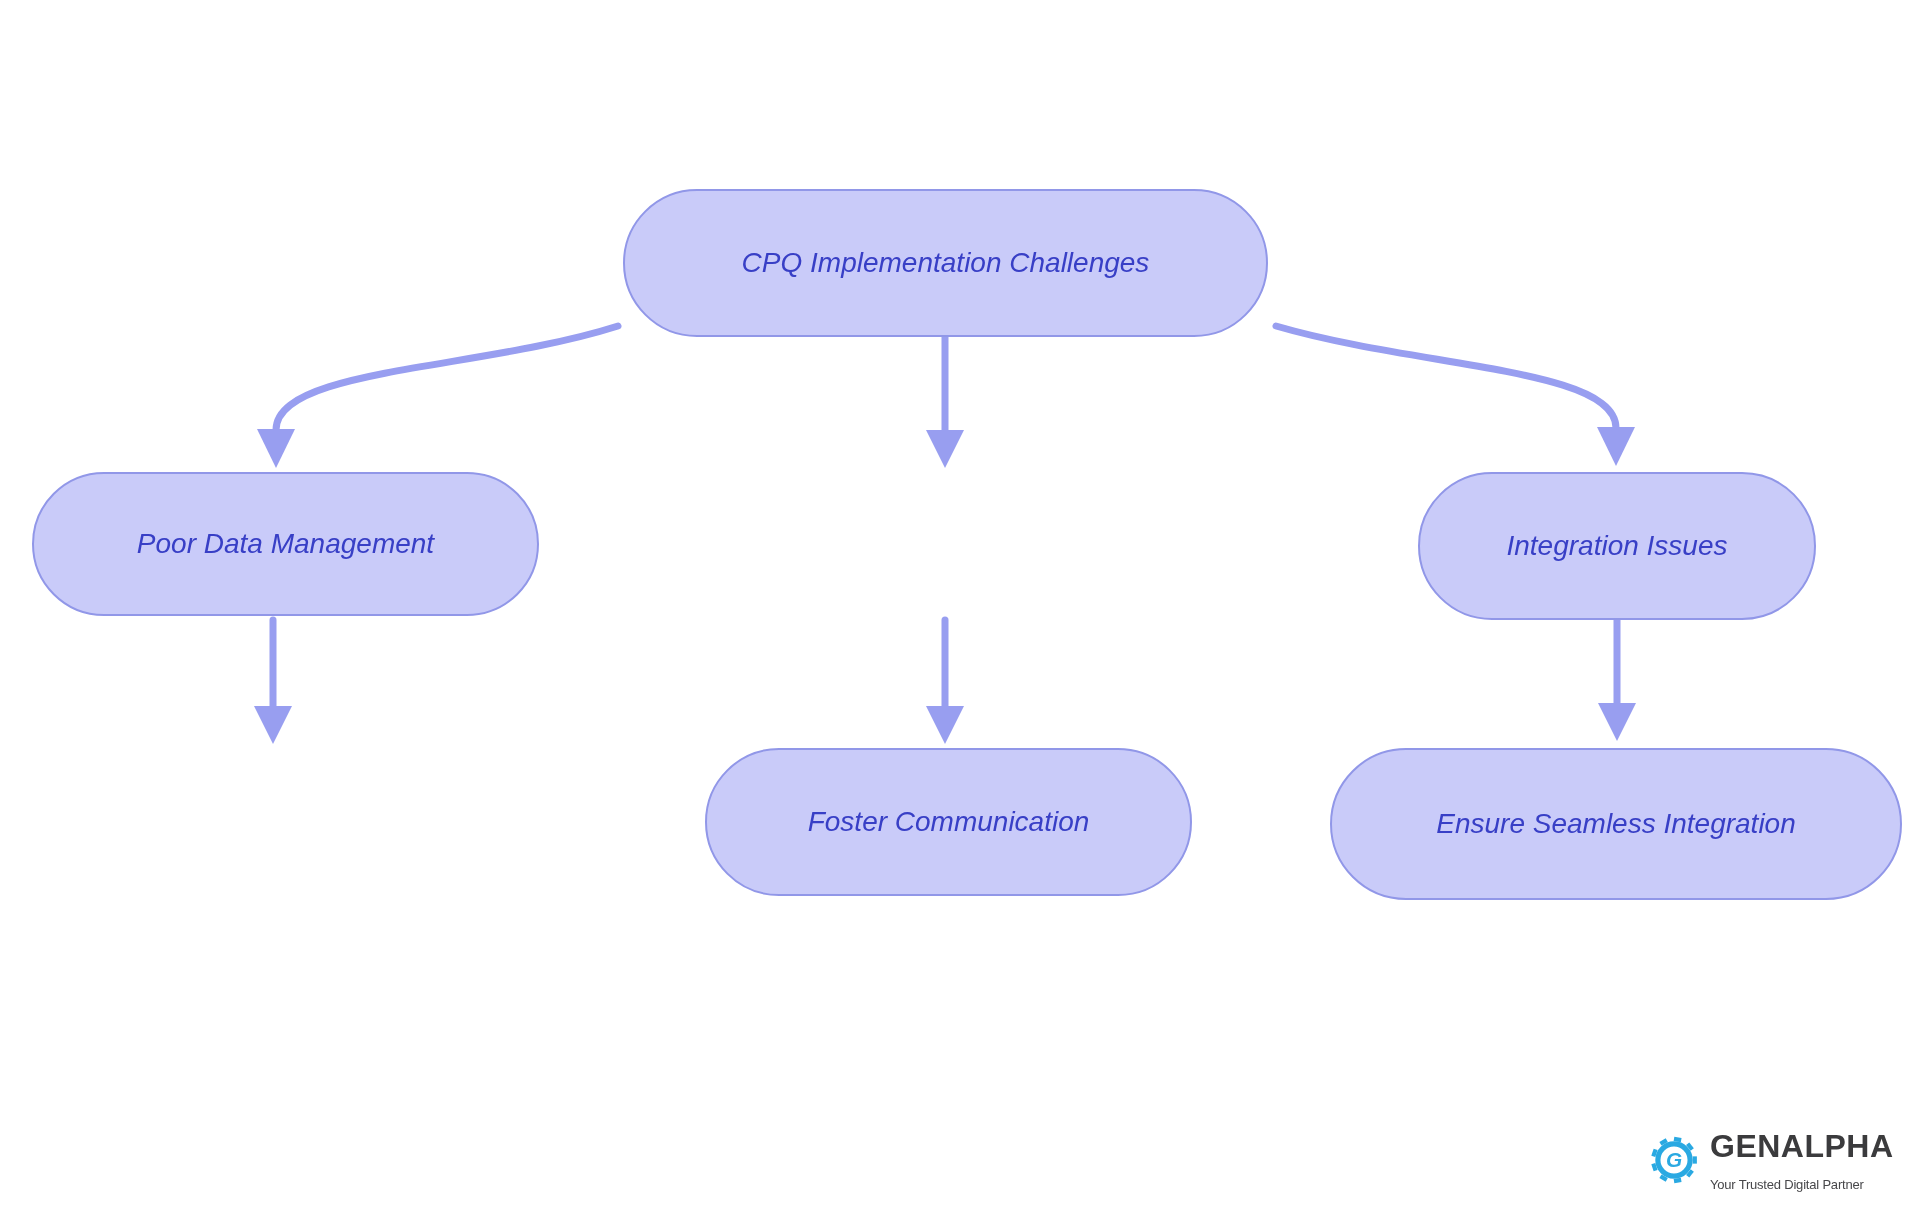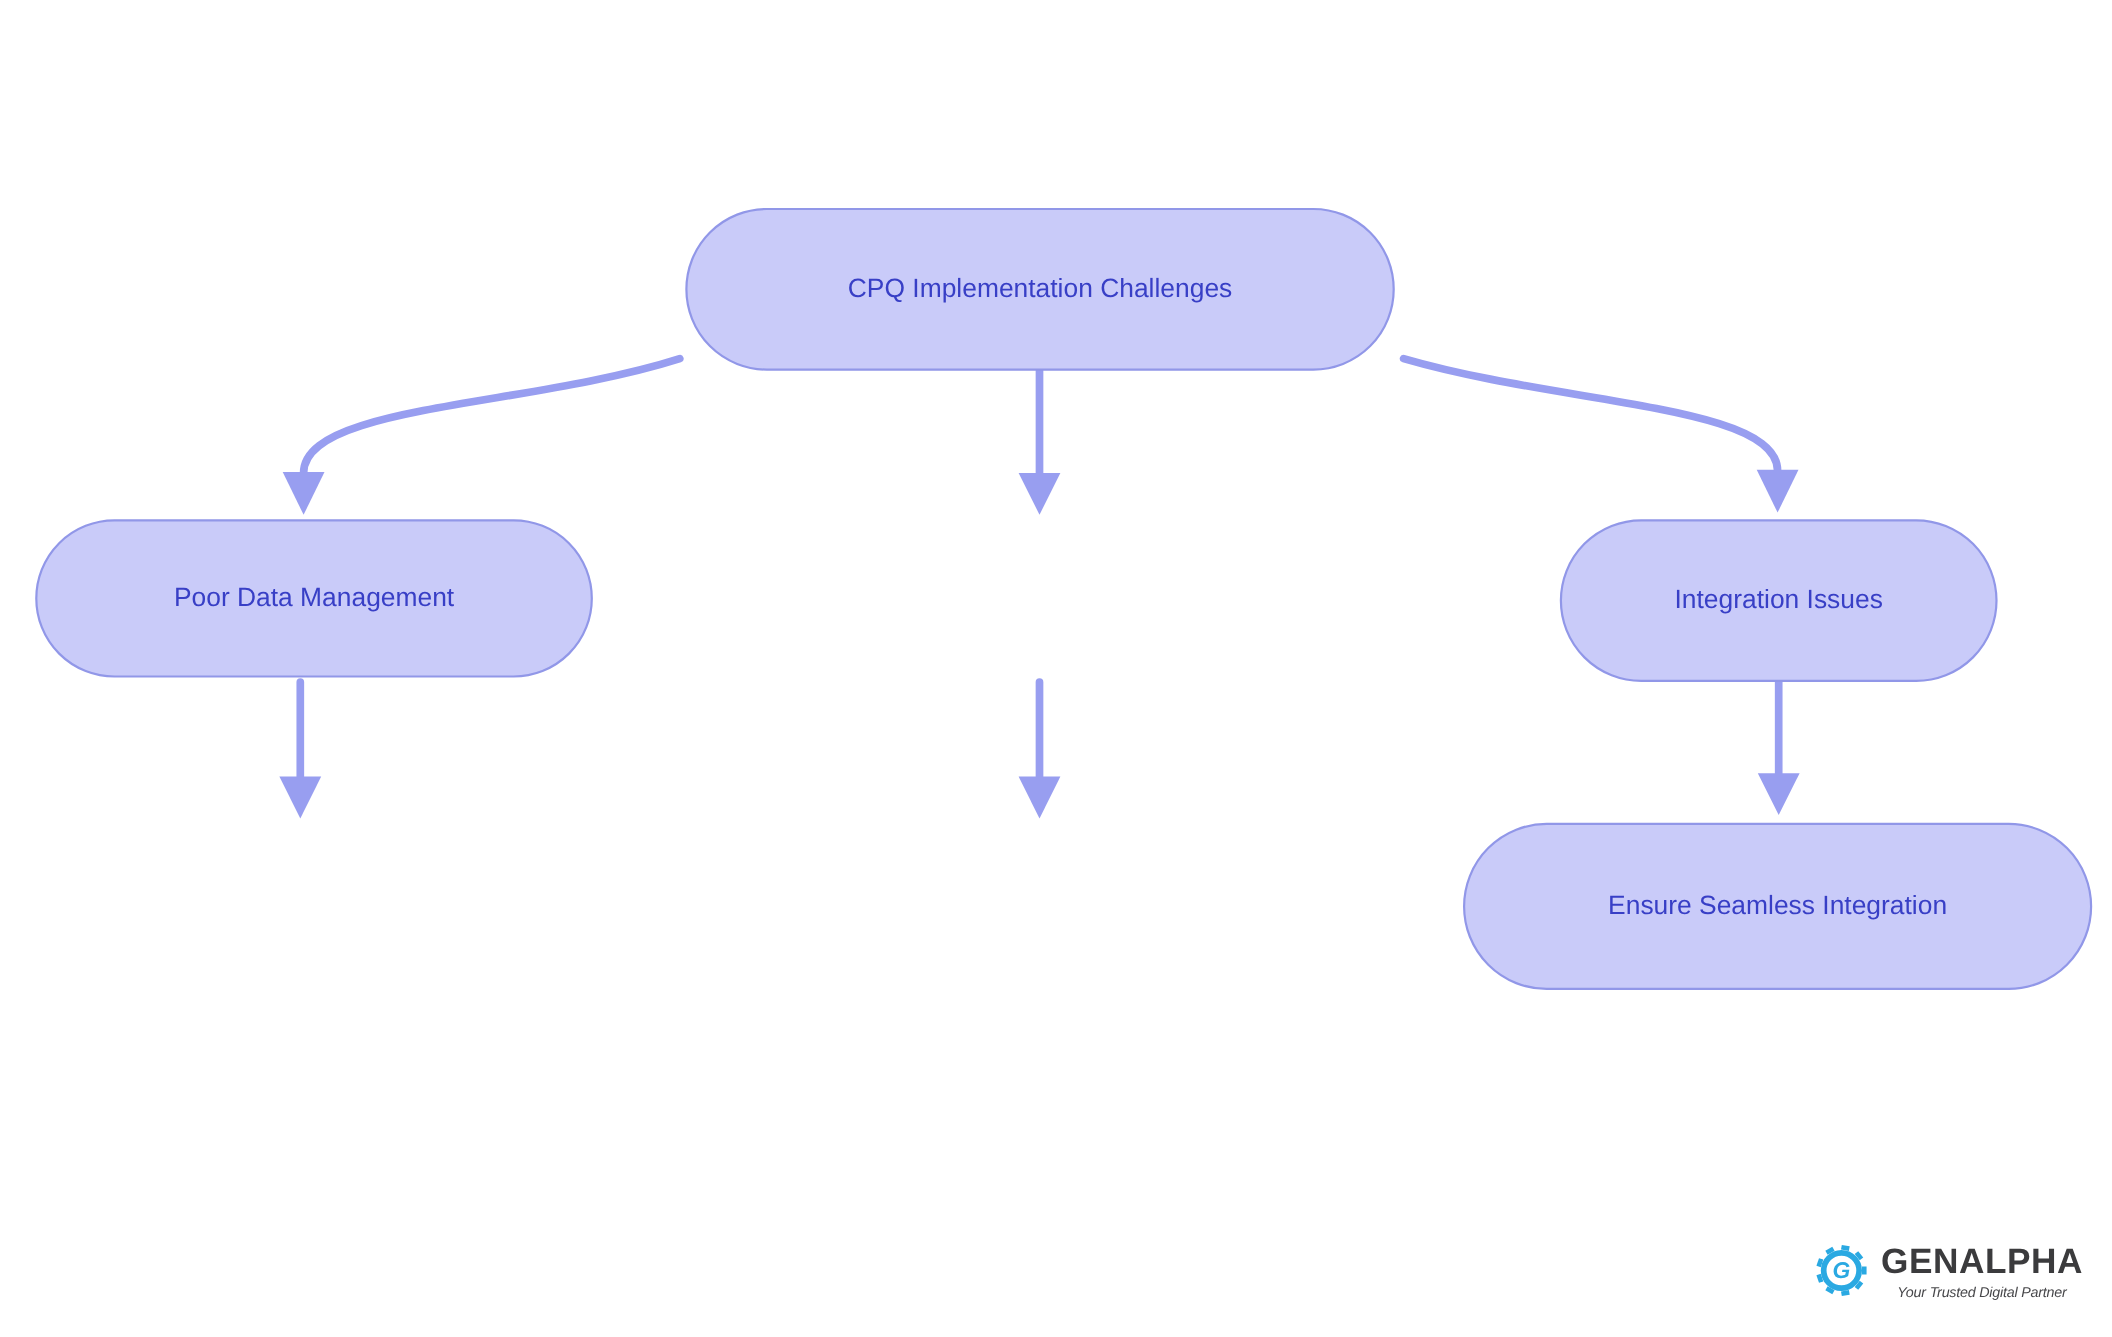--- a/index.html
+++ b/index.html
@@ -16,32 +16,32 @@
   html,body{width:1920px;height:1215px;overflow:hidden;}
   body{background:var(--background);font-family:"Liberation Sans",sans-serif;}
   .canvas{position:relative;width:1920px;height:1215px;background:var(--background);}
   svg.edges{position:absolute;left:0;top:0;width:1920px;height:1215px;pointer-events:none;}
   svg.edges path.link{fill:none;stroke:var(--arrow);stroke-width:7;stroke-linecap:round;}
   svg.edges path.head{fill:var(--arrow);stroke:none;}
   .node{
     position:absolute;display:flex;align-items:center;justify-content:center;
     background:var(--node-fill);border:2.5px solid var(--node-border);
     border-radius:76px;color:var(--node-text);
-    font-size:24px;line-height:1.15;text-align:center;white-space:nowrap;
+    font-size:28px;line-height:1.15;text-align:center;white-space:nowrap;font-style:italic;
   }
   .n-root{left:623px;top:189px;width:645px;height:148px;}
   .n-c0{left:32px;top:472px;width:507px;height:144px;}
   .n-c1{left:660px;top:472px;width:570px;height:148px;}
   .n-c2{left:1418px;top:472px;width:398px;height:148px;}
   .n-s0{left:50px;top:748px;width:452px;height:148px;}
   .n-s1{left:705px;top:748px;width:487px;height:148px;}
   .n-s2{left:1330px;top:748px;width:572px;height:152px;}
   .logo{position:absolute;left:1648px;top:1128px;display:flex;align-items:center;gap:10px;}
   .logo-name{font-size:32px;font-weight:bold;letter-spacing:0.5px;color:var(--logo-name-color);}
-  .logo-tagline{font-size:13px;font-style:italic;letter-spacing:-0.2px;color:var(--logo-tagline-color);margin-top:2px;text-align:center;}
+  .logo-tagline{font-size:13px;letter-spacing:-0.2px;color:var(--logo-tagline-color);margin-top:12px;}
 </style>
 </head>
 <body>
 
 <div class="canvas">
 
   <svg class="edges" viewBox="0 0 1920 1215" xmlns="http://www.w3.org/2000/svg">
     <g>
       <path class="link" d="M 618 326 C 480 370, 276 368, 276 430"></path>
       <path class="head" d="M 257 429 L 295 429 L 276 468 Z"></path>
@@ -72,20 +72,23 @@
     <span>CPQ Implementation Challenges</span>
   </div>
 
   <div class="node n-c0">
     <span>Poor Data Management</span>
   </div>
   <div class="node n-c2">
     <span>Integration Issues</span>
   </div>
 
+  <div class="node n-s1">
+    <span>Foster Communication</span>
+  </div>
   <div class="node n-s2">
     <span>Ensure Seamless Integration</span>
   </div>
 
   <div class="logo">
     <svg width="52" height="52" viewBox="0 0 50 50" xmlns="http://www.w3.org/2000/svg">
       <g stroke="var(--logo-blue)" stroke-width="7" fill="none">
         <line x1="43" y1="25" x2="47" y2="25"></line>
         <line x1="38.8" y1="36.6" x2="41.9" y2="39.1"></line>
         <line x1="28.1" y1="42.7" x2="28.8" y2="46.7"></line>

